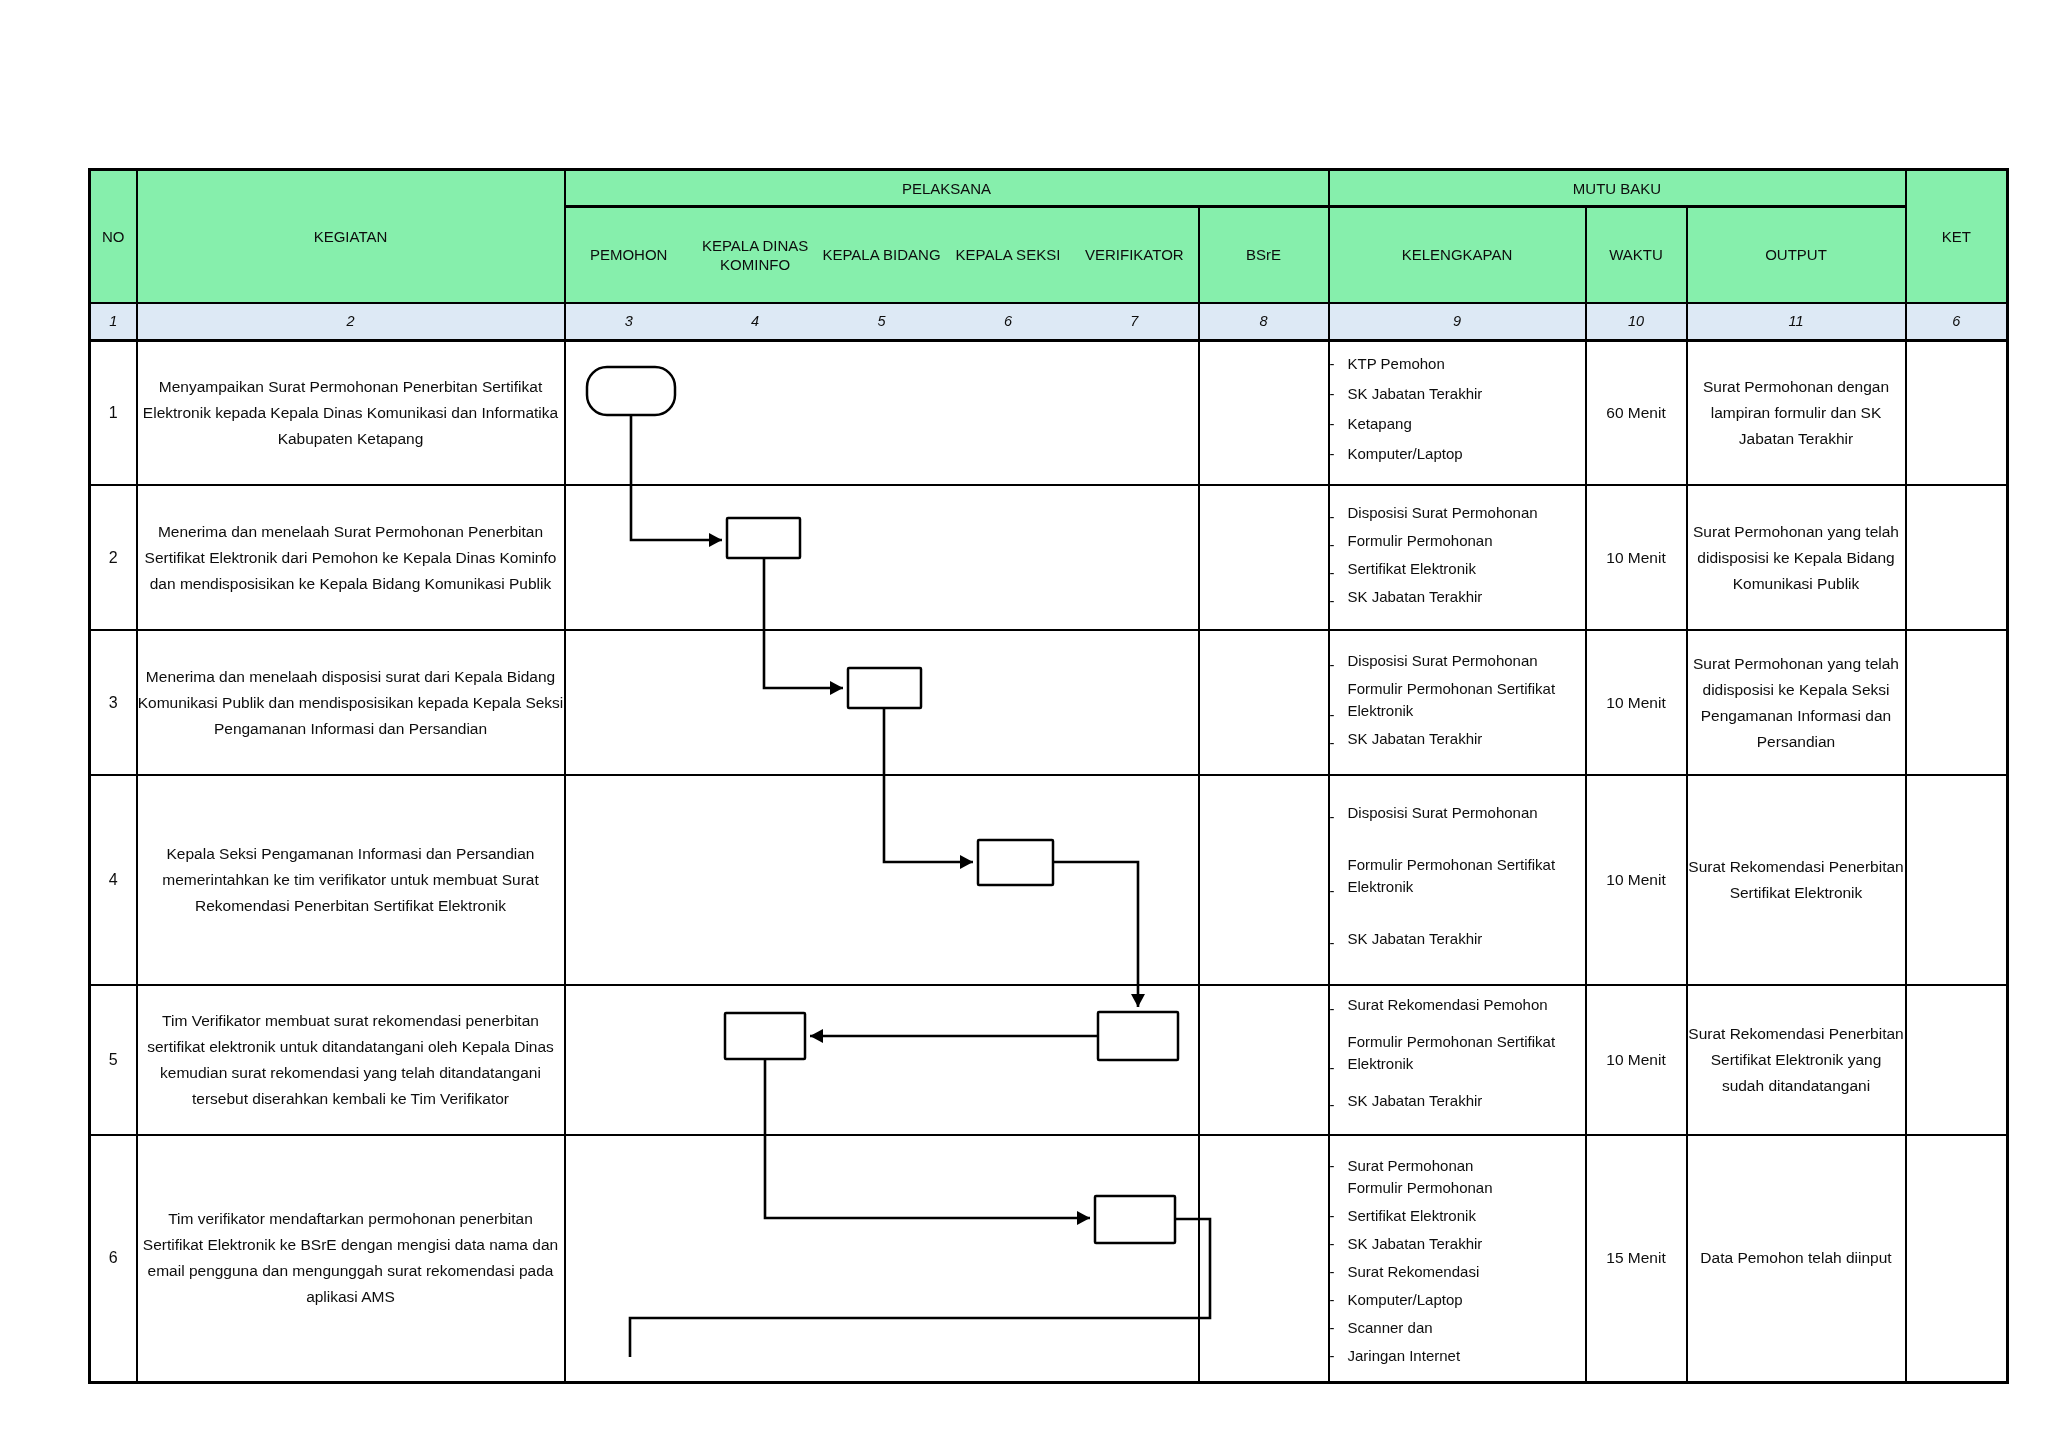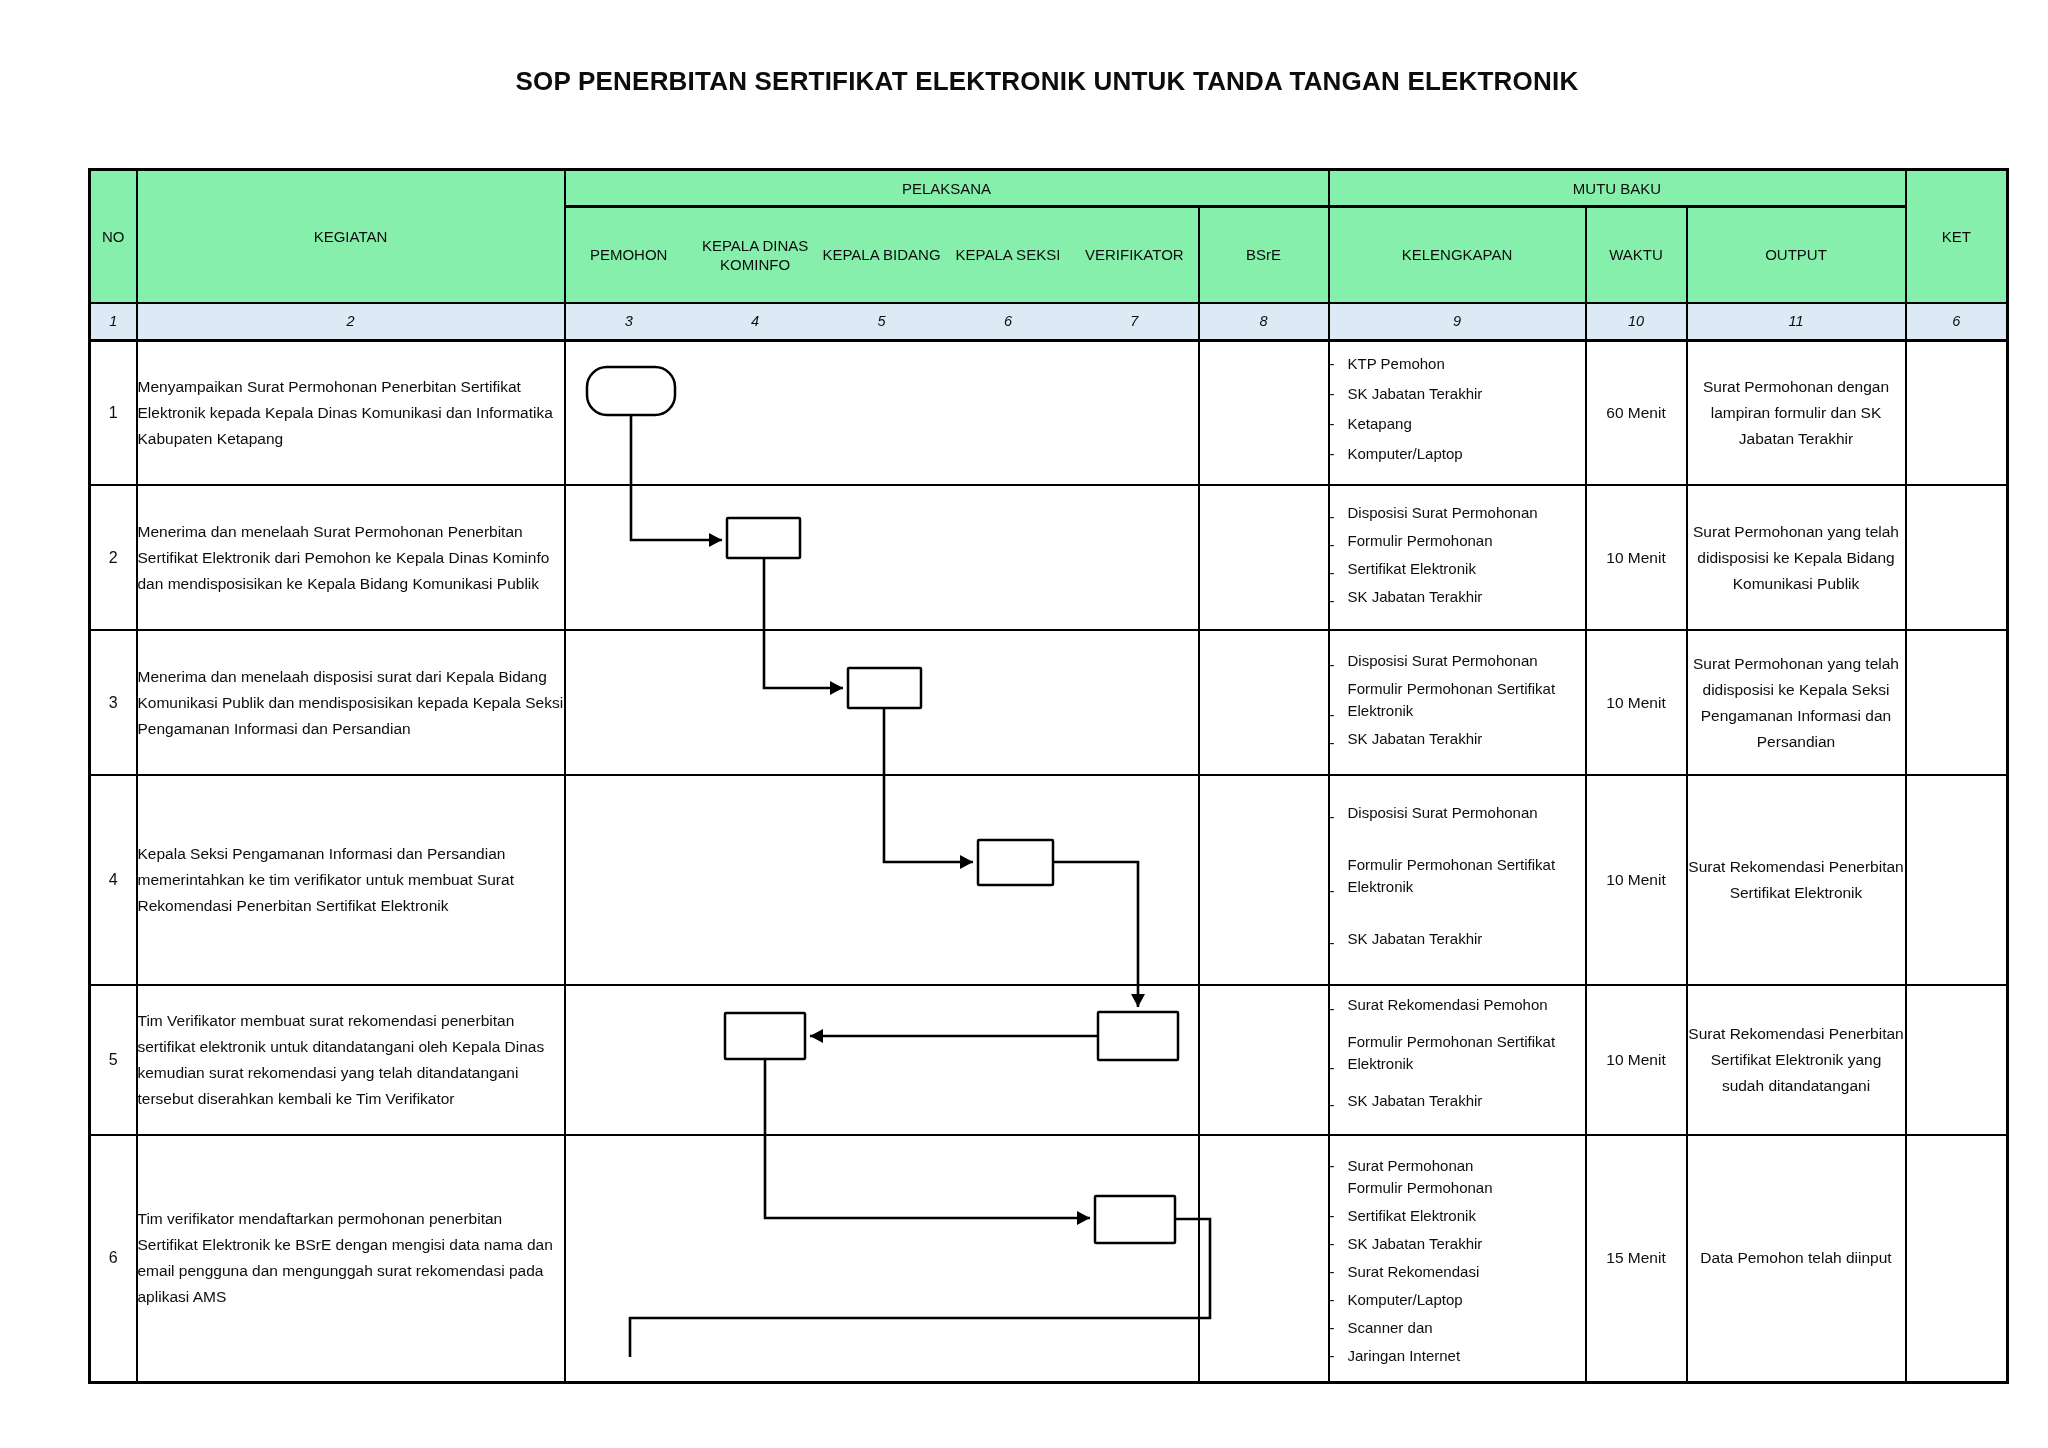--- a/index.html
+++ b/index.html
@@ -13,21 +13,21 @@
              overflow:hidden;font-weight:normal;}
   
   .hdr{background:#86efac;font-weight:bold;text-align:center;font-size:15px;line-height:19px;}
   .grp{border-bottom-width:3px !important;}
   .numrow td{background:#dde9f5;font-style:italic;font-size:14.5px;text-align:center;
              height:35px;border-bottom-width:3px !important;}
   .lane-split{display:flex;width:100%;height:100%;align-items:center;}
   .lane-split > span{flex:1 1 0;text-align:center;}
   
   .no-cell{text-align:center;font-size:16px;}
-  .keg-cell{font-size:15.5px;line-height:26px;padding:6px 10px 6px 14px;text-align:left;}
+  .keg-cell{font-size:15.5px;line-height:26px;padding:6px 10px 6px 14px;text-align:center;}
   .flow-cell{background:#fff;}
   .kel-cell{vertical-align:top;padding:8px 6px 4px 12px;font-size:15px;line-height:22px;}
   .k-item{display:flex;margin-bottom:8px;}
   .k-gap-lg .k-item{margin-bottom:30px;}
   .k-gap-md .k-item{margin-bottom:15px;}
   .k-gap-sm .k-item{margin-bottom:6px;}
   .k-item .dash{width:18px;flex:0 0 18px;}
   .k-item .k-text{flex:1 1 auto;white-space:pre-line;}
   .dash-b .k-item .dash{align-self:flex-end;transform:translateY(4px);}
   .wak-cell{text-align:center;font-size:15.5px;}
@@ -37,21 +37,20 @@
   #flow-svg{position:absolute;left:0;top:0;width:2048px;height:1448px;pointer-events:none;}
   #flow-svg .shape{fill:#ffffff;stroke:#000;stroke-width:2.5;}
   #flow-svg .conn{fill:none;stroke:#000;stroke-width:2.6;}
   #flow-svg .ahead{fill:#000;stroke:none;}
 </style>
 </head>
 <body>
 
 <div class="page">
 
-  <div class="title">SOP PENERBITAN SERTIFIKAT ELEKTRONIK UNTUK TANDA TANGAN ELEKTRONIK</div>
 
   <table class="sop-table">
     <colgroup>
       <col style="width:47px">
         <col style="width:428px">
       <col style="width:131px">
         <col style="width:130px">
         <col style="width:124px">
       <col style="width:124px">
         <col style="width:125px">

